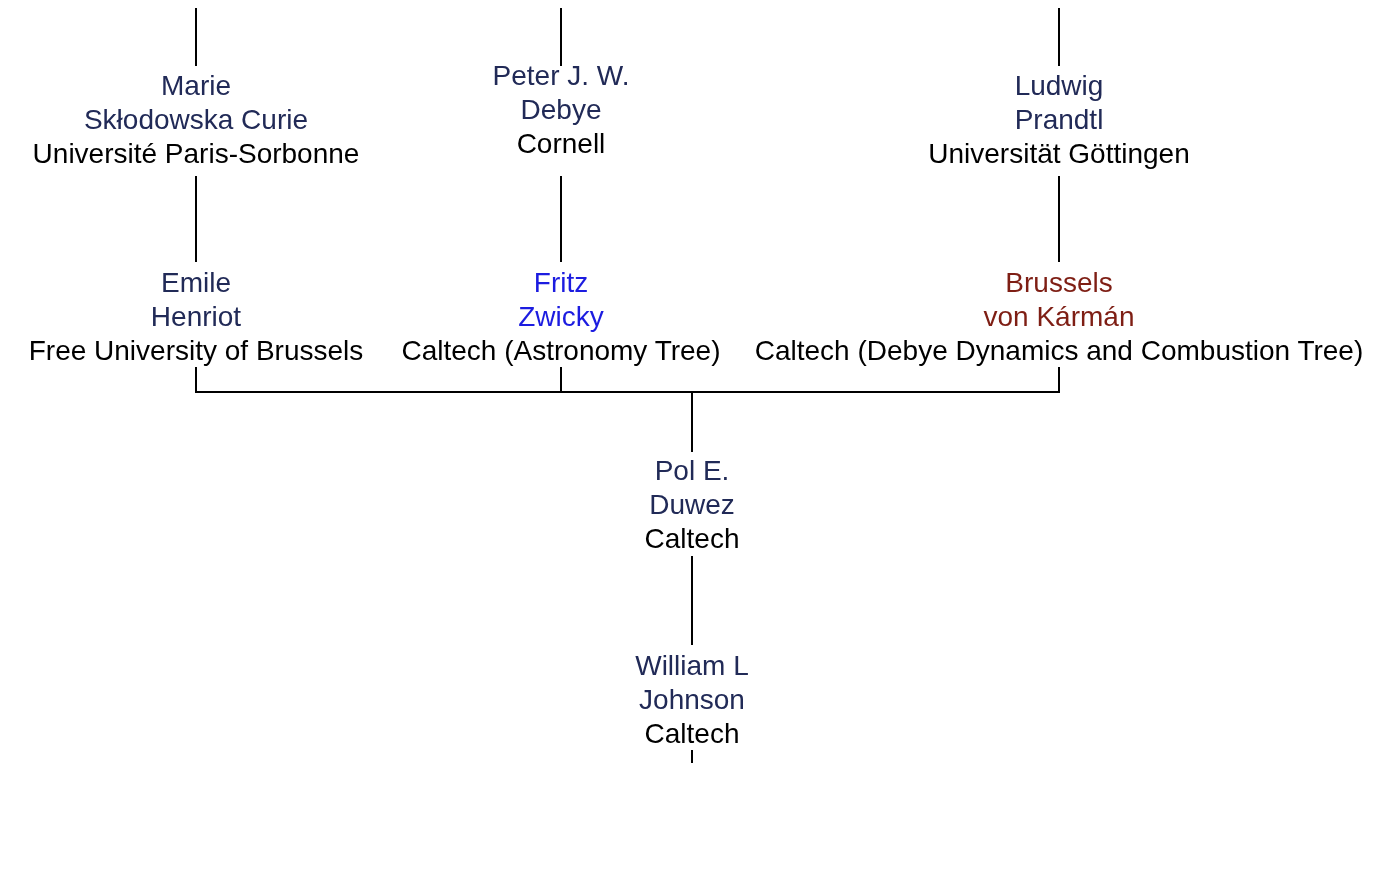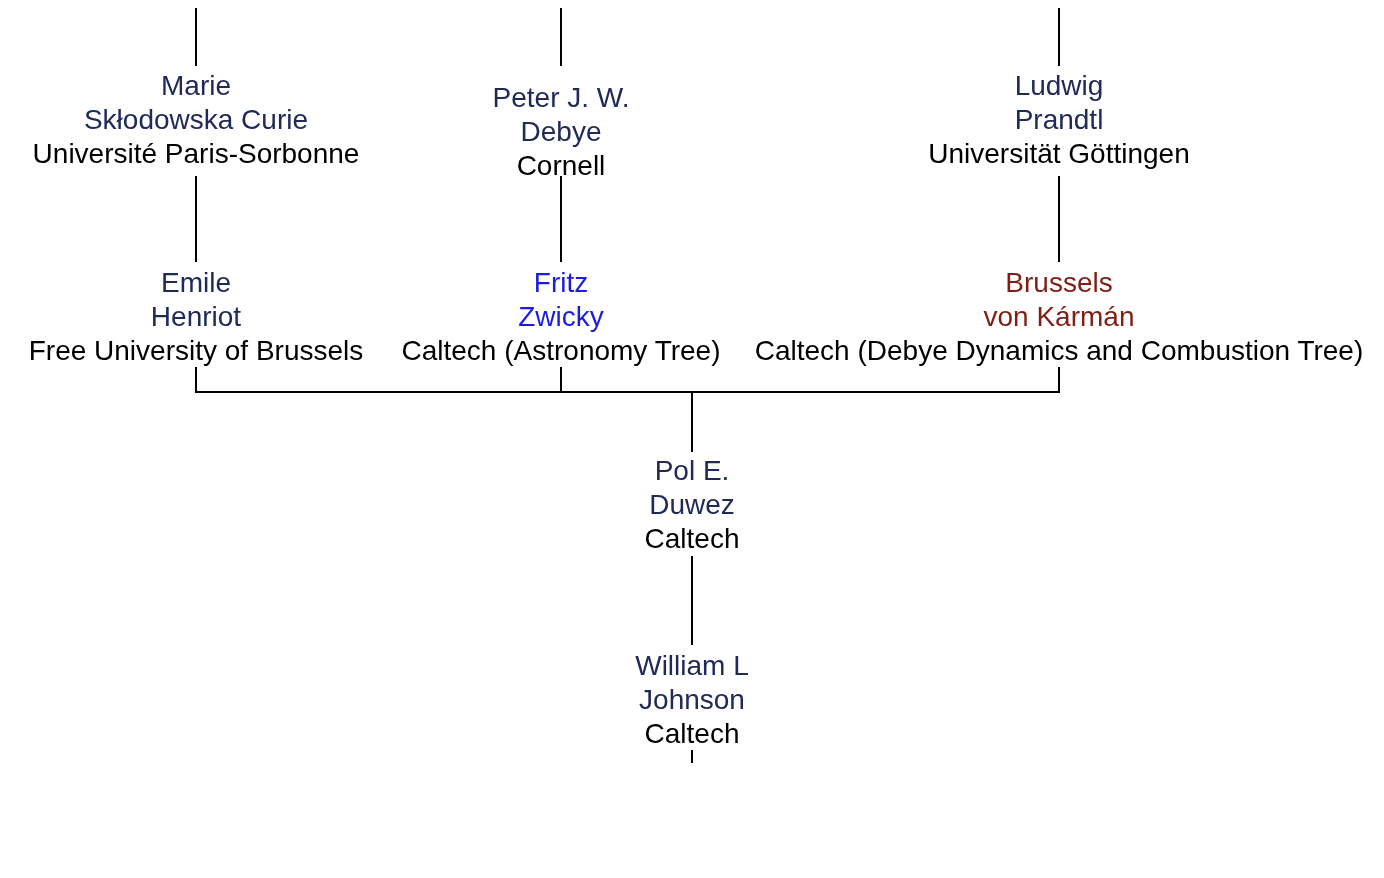--- a/index.html
+++ b/index.html
@@ -67,21 +67,21 @@
   <div class="vline" style="left:691px; top:750px; height:46px;"></div>
 
   <div class="node" style="left:196px; top:69px;">
     <div class="person-name">
       <div>Marie</div>
       <div>Skłodowska Curie</div>
     </div>
     <div class="institution">Université Paris-Sorbonne</div>
   </div>
 
-  <div class="node" style="left:561px; top:81px;">
+  <div class="node" style="left:561px; top:59px;">
     <div class="person-name">
       <div>Peter J. W.</div>
       <div>Debye</div>
     </div>
     <div class="institution">Cornell</div>
   </div>
 
   <div class="node" style="left:1059px; top:69px;">
     <div class="person-name">
       <div>Ludwig</div>

